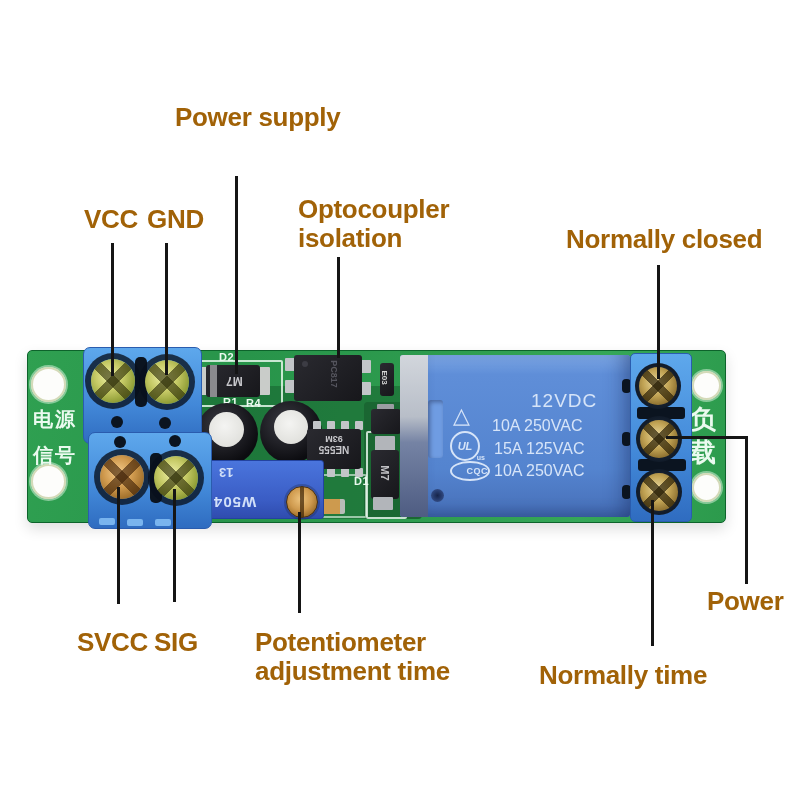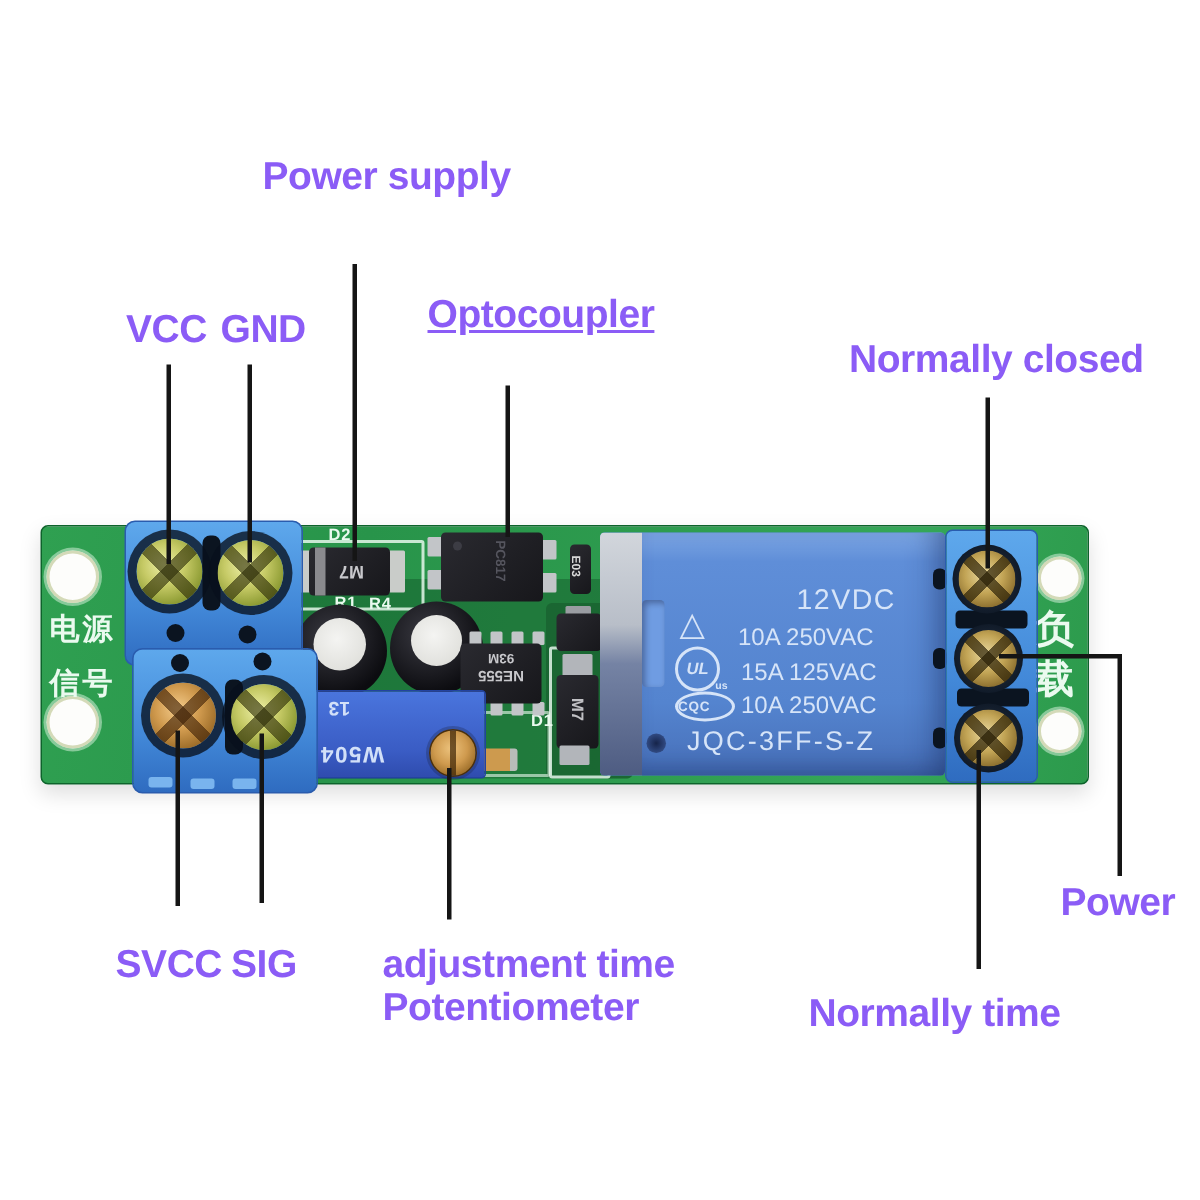--- a/index.html
+++ b/index.html
@@ -1,21 +1,21 @@
 <!DOCTYPE html>
 <html><head>
 <meta charset="utf-8">
 <style>
   html,body{margin:0;padding:0;background:#fff;}
   #stage{position:relative;width:800px;height:800px;background:#ffffff;overflow:hidden;
          font-family:"Liberation Sans",sans-serif;}
   .abs{position:absolute;}
   
   .lbl{position:absolute;font-size:26px;line-height:29px;font-weight:600;
-       letter-spacing:-0.3px;color:#8b5cf6;white-space:nowrap;z-index:60;}
+       letter-spacing:-0.3px;color:#a16207;white-space:nowrap;z-index:60;}
   
   .cl{position:absolute;width:3px;background:#151515;z-index:50;}
   .clh{position:absolute;height:3px;background:#151515;z-index:50;}
   
   .pcb{position:absolute;left:27px;top:350px;width:697px;height:171px;border-radius:5px;
        background:linear-gradient(100deg,#2fa051,#28944a 30%,#2d9b4e 55%,#35a758 80%,#2c9a4c);
        border:1px solid #0d632b;box-shadow:0 6px 14px rgba(0,0,0,.13);}
   .patch{position:absolute;border-radius:4px;}
   .hole{position:absolute;background:#fdfdfb;border-radius:50%;
         box-shadow:inset 0 0 0 2px rgba(185,195,140,.6),0 0 0 2px rgba(245,255,245,.45);}
@@ -63,41 +63,42 @@
   .relay .face{position:absolute;left:28px;top:0;width:202px;height:100%;
          background:linear-gradient(180deg,#7ca6e4,#5f8ed8 12%,#5484cf 70%,#476fb8 100%);
          box-shadow:inset -16px 0 18px -8px rgba(20,40,90,.38),inset 0 -12px 14px -7px rgba(20,40,90,.32);}
   .rtxt{position:absolute;color:#d6e4f8;font-weight:400;white-space:nowrap;}
   .ulmark{position:absolute;width:26px;height:26px;border:2px solid #d6e4f8;border-radius:50%;
           color:#d6e4f8;font-size:11px;font-weight:700;font-style:italic;
           display:flex;align-items:center;justify-content:center;}
   .ulmark .us{font-size:7px;font-style:normal;position:absolute;right:-7px;bottom:-2px;}
   .cqcmark{position:absolute;width:36px;height:16px;border:2px solid #d6e4f8;border-radius:50%;
           color:#d6e4f8;font-size:9px;font-weight:700;letter-spacing:.5px;
-          display:flex;align-items:center;justify-content:flex-start;}
+          display:flex;align-items:center;justify-content:flex-end;}
 </style>
 </head>
 <body>
 
 <div id="stage">
 
   <div class="lbl" style="left:175px;top:103px;">
     <div>Power supply</div>
   </div>
   <div class="lbl" style="left:84px;top:205px;">VCC</div>
   <div class="lbl" style="left:147px;top:205px;">GND</div>
-  <div class="lbl" style="left:285px;top:195px;text-decoration:underline;">
+  <div class="lbl" style="left:298px;top:195px;">
     <div>Optocoupler</div>
+    <div>isolation</div>
   </div>
   <div class="lbl" style="left:566px;top:225px;">Normally closed</div>
   <div class="lbl" style="left:77px;top:628px;">SVCC</div>
   <div class="lbl" style="left:154px;top:628px;">SIG</div>
   <div class="lbl" style="left:255px;top:628px;">
+    <div>Potentiometer</div>
     <div>adjustment time</div>
-    <div>Potentiometer</div>
   </div>
   <div class="lbl" style="left:707px;top:587px;">Power</div>
   <div class="lbl" style="left:539px;top:661px;">Normally time</div>
 
   <div class="cl" style="left:111px;top:243px;height:133px;"></div>
   <div class="cl" style="left:165px;top:243px;height:132px;"></div>
   <div class="cl" style="left:235px;top:176px;height:198px;"></div>
   <div class="cl" style="left:337px;top:257px;height:101px;"></div>
   <div class="cl" style="left:657px;top:265px;height:114px;"></div>
   <div class="cl" style="left:117px;top:487px;height:117px;"></div>
@@ -216,21 +217,20 @@
     <div class="rtxt" style="left:92px;top:62px;font-size:16px;">10A 250VAC</div>
     <div class="ulmark" style="left:50px;top:76px;">
       <span>UL</span>
       <span class="us">us</span>
     </div>
     <div class="rtxt" style="left:94px;top:85px;font-size:16px;">15A 125VAC</div>
     <div class="cqcmark" style="left:50px;top:106px;">
       <span>CQC</span>
     </div>
     <div class="rtxt" style="left:94px;top:107px;font-size:16px;">10A 250VAC</div>
-    <div class="rtxt" style="left:58px;top:129px;font-size:18px;letter-spacing:1.5px;">JQC-3FF-S-Z</div>
     <div class="abs" style="left:31px;top:134px;width:13px;height:13px;border-radius:50%;background:radial-gradient(#16244a,#3c5a9a);"></div>
   </div>
 
   <div class="dot" style="left:622px;top:379px;width:9px;height:14px;border-radius:4px;"></div>
   <div class="dot" style="left:622px;top:432px;width:9px;height:14px;border-radius:4px;"></div>
   <div class="dot" style="left:622px;top:485px;width:9px;height:14px;border-radius:4px;"></div>
   <div class="tblock" style="left:630px;top:353px;width:60px;height:167px;border-radius:5px;"></div>
   <div class="slot" style="left:637px;top:407px;width:48px;height:12px;border-radius:3px;"></div>
   <div class="slot" style="left:638px;top:459px;width:48px;height:12px;border-radius:3px;"></div>
   <div class="recess" style="left:635px;top:363px;width:46px;height:46px;"></div>

